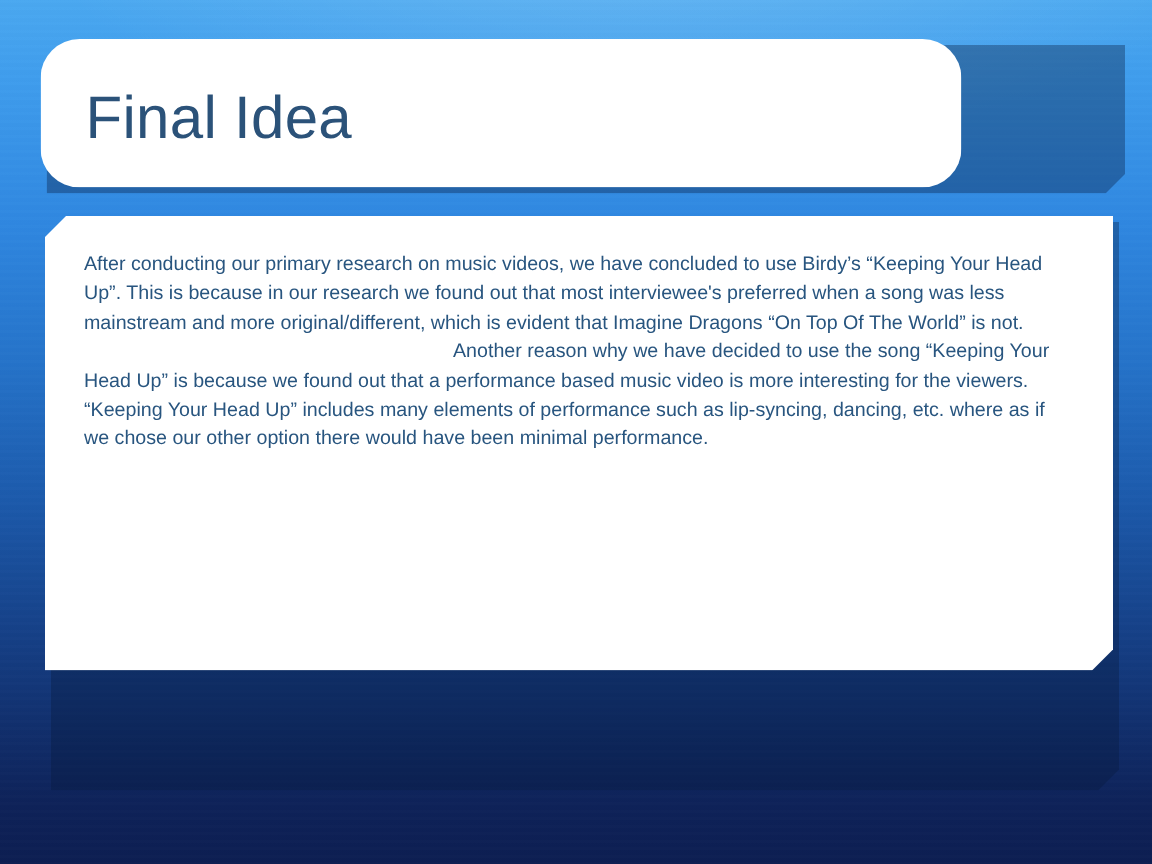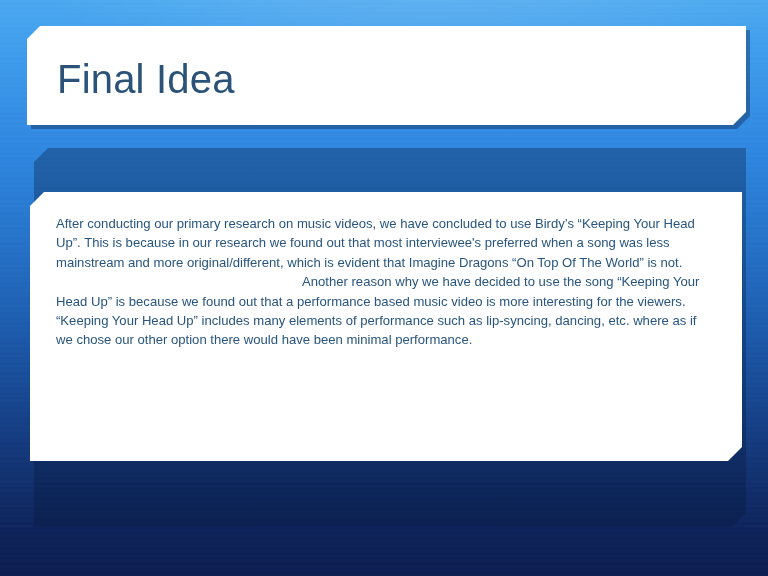--- a/index.html
+++ b/index.html
@@ -59,29 +59,30 @@
   .panel-shadow {
     position: absolute;
     background: rgba(7, 26, 62, 0.42);
     filter: blur(0.4px);
   }
 
   
   #title-panel {
     left: 27px;
     top: 26px;
-    width: 719px;
+    width: 614px;
     height: 99px;
     clip-path: polygon(
       13px 0,
       100% 0,
       100% calc(100% - 13px),
       calc(100% - 13px) 100%,
       0 100%,
       0 13px);
+    border-radius: 26px;
   }
   #title-panel-shadow {
     left: 31px;
     top: 30px;
     width: 719px;
     height: 99px;
     clip-path: polygon(
       13px 0,
       100% 0,
       100% calc(100% - 13px),
@@ -100,29 +101,28 @@
     letter-spacing: 0.2px;
     white-space: nowrap;
     font-weight: 400;
   }
 
   
   #content-panel {
     left: 30px;
     top: 144px;
     width: 712px;
-    height: 269px;
+    height: 303px;
     clip-path: polygon(
       14px 0,
       100% 0,
       100% calc(100% - 14px),
       calc(100% - 14px) 100%,
       0 100%,
       0 14px);
-    margin-top: 48px;
   }
   #content-panel-shadow {
     left: 34px;
     top: 148px;
     width: 712px;
     height: 379px;
     clip-path: polygon(
       14px 0,
       100% 0,
       100% calc(100% - 14px),

